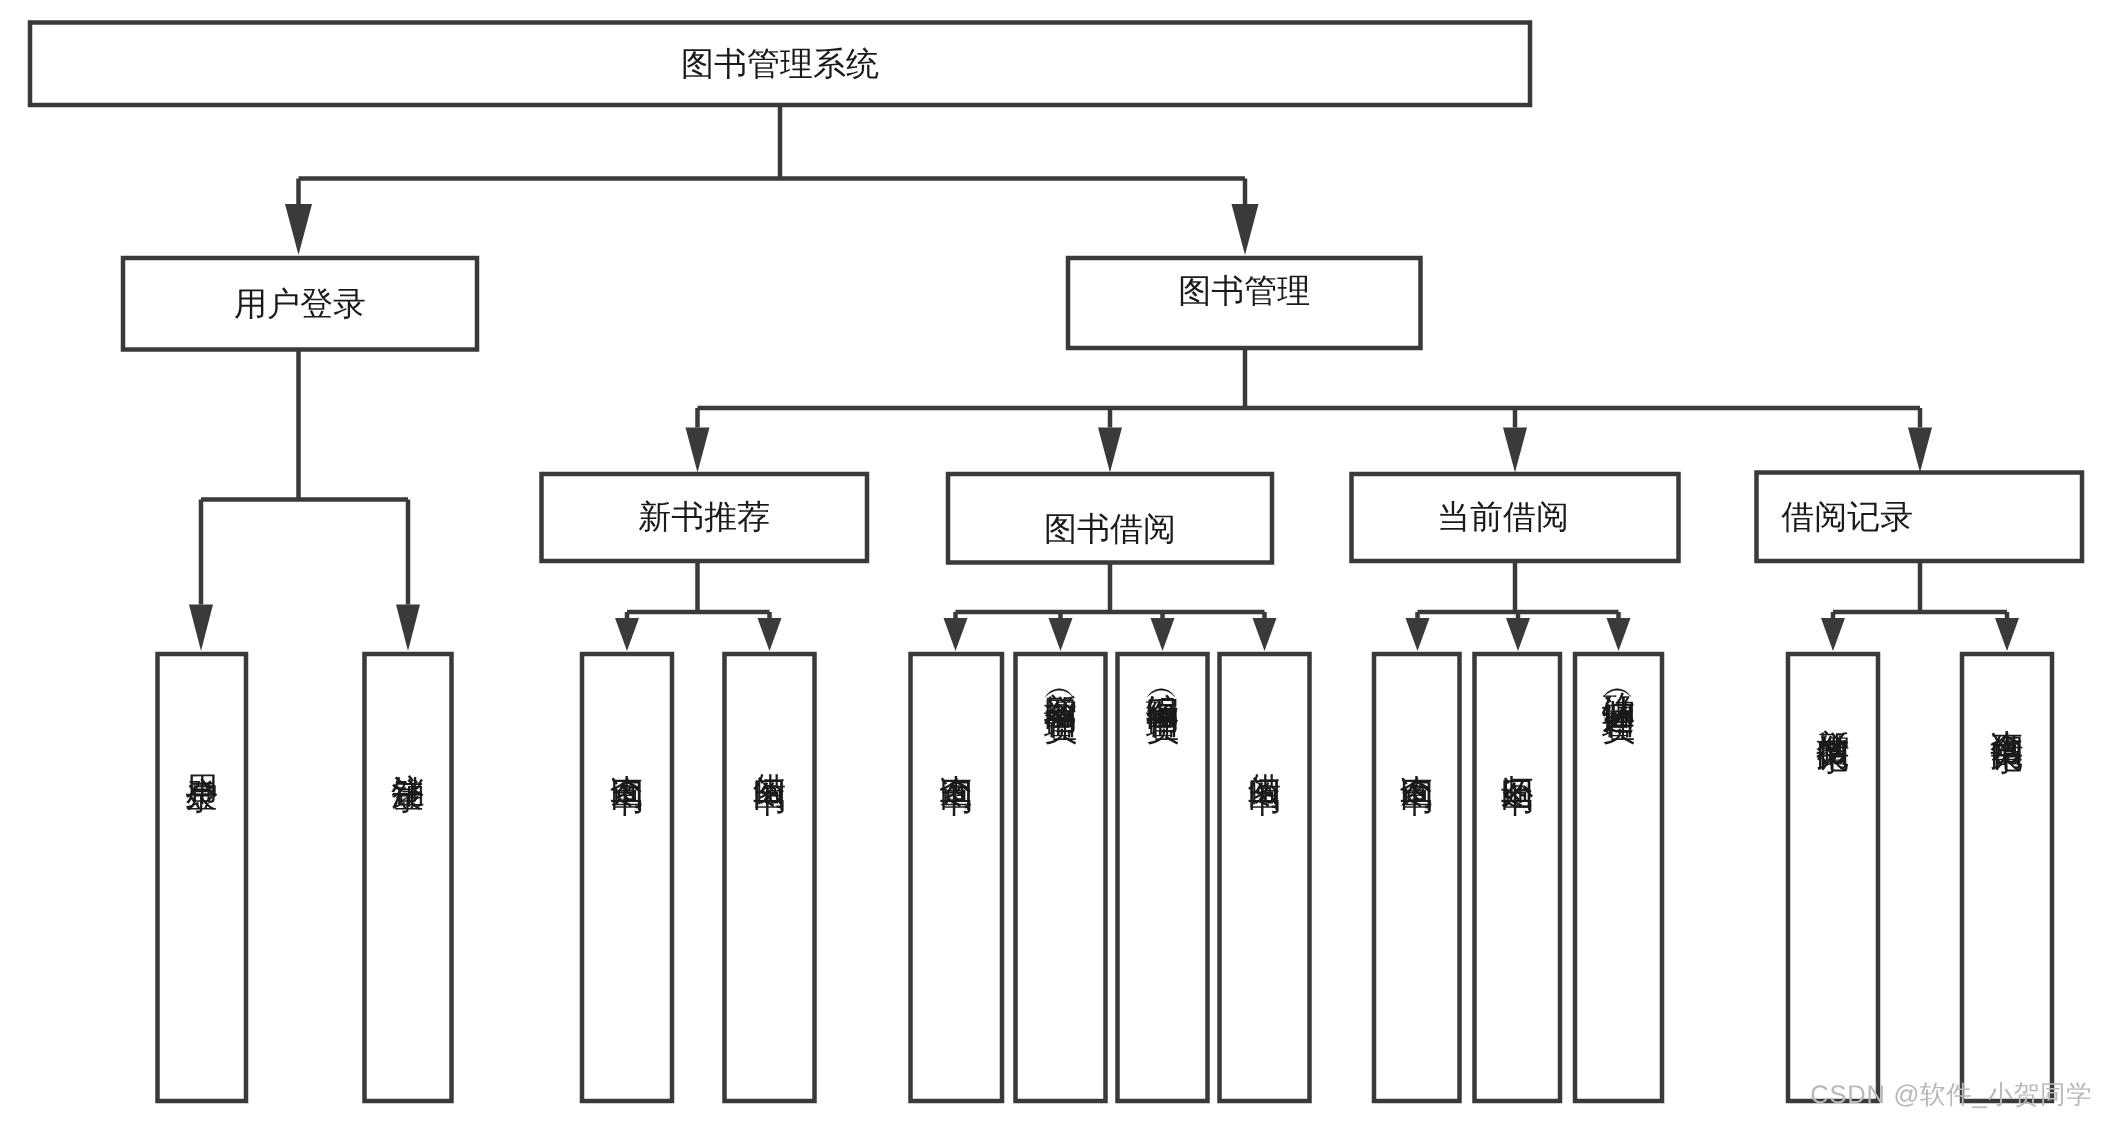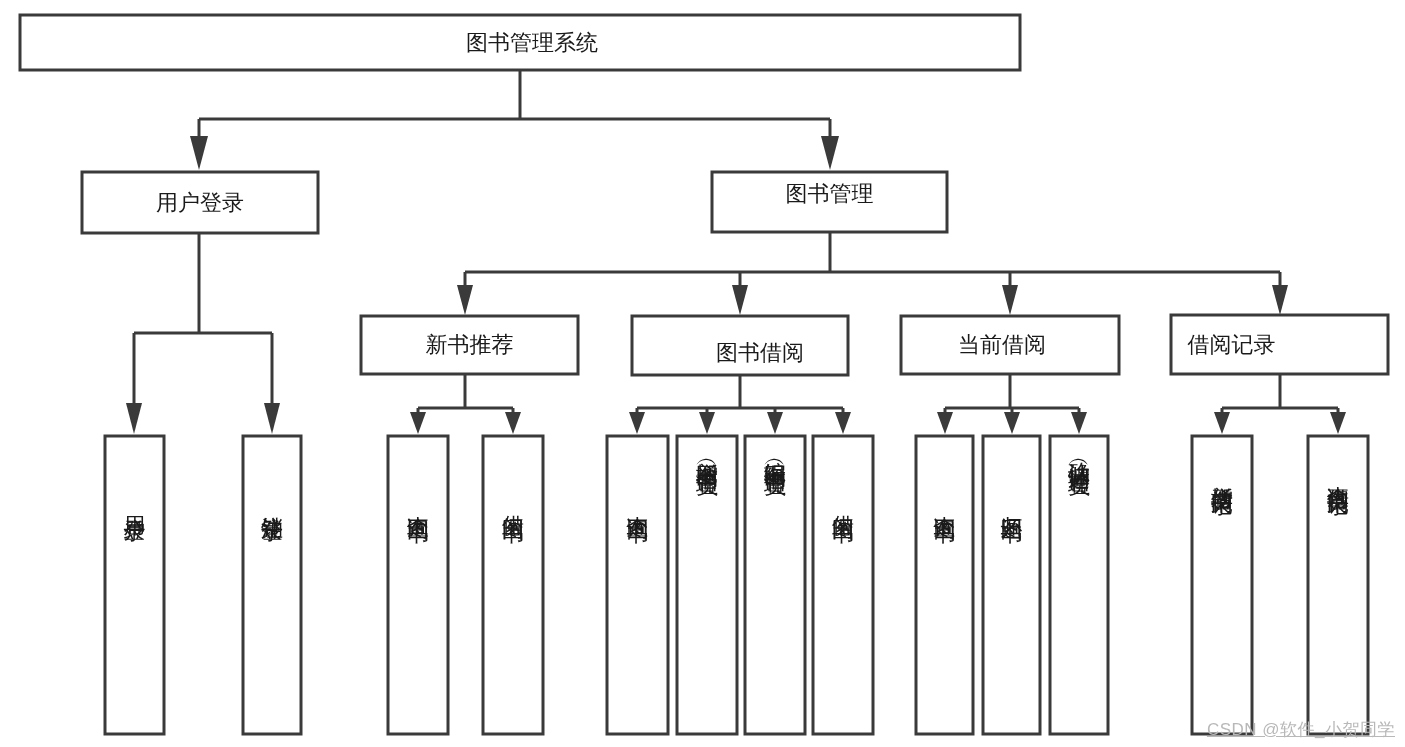--- a/index.html
+++ b/index.html
@@ -72,21 +72,20 @@
   }
   #watermark {
     position: absolute;
     right: 10px;
     bottom: 6px;
     font-family: "Liberation Sans", "DejaVu Sans", sans-serif;
     font-size: 17px;
     color: #b8b8b8;
     letter-spacing: 0.5px;
     white-space: nowrap;
-    text-decoration: underline;
   }
 </style>
 </head>
 <body>
 
 <div id="diagram-root">
 
   <svg class="flow" viewBox="0 0 1405 747">
 
     <g>
@@ -187,37 +186,37 @@
     <rect class="node-box" x="813" y="436" width="60" height="298"></rect>
 
     <rect class="node-box" x="916" y="436" width="57" height="298"></rect>
     <rect class="node-box" x="983" y="436" width="57" height="298"></rect>
     <rect class="node-box" x="1050" y="436" width="58" height="298"></rect>
 
     <rect class="node-box" x="1192" y="436" width="60" height="298"></rect>
     <rect class="node-box" x="1308" y="436" width="60" height="298"></rect>
   </svg>
 
-  <div class="hlabel-wrap" style="left:32px; top:15px; width:1000px; height:55px;">
+  <div class="hlabel-wrap" style="left:20px; top:15px; width:1000px; height:55px;">
     <span class="hlabel-text">图书管理系统</span>
   </div>
 
   <div class="hlabel-wrap" style="left:82px; top:172px; width:236px; height:61px;">
     <span class="hlabel-text">用户登录</span>
   </div>
 
   <div class="hlabel-wrap" style="left:712px; top:172px; width:235px; height:44px;">
     <span class="hlabel-text">图书管理</span>
   </div>
 
   <div class="hlabel-wrap" style="left:361px; top:316px; width:217px; height:58px;border-radius:22px;">
     <span class="hlabel-text">新书推荐</span>
   </div>
 
-  <div class="hlabel-wrap" style="left:652px; top:316px; width:216px; height:73px;">
+  <div class="hlabel-wrap" style="left:632px; top:316px; width:216px; height:73px;">
     <span class="hlabel-text">图书借阅</span>
   </div>
 
   <div class="hlabel-wrap" style="left:901px; top:316px; width:202px; height:58px;">
     <span class="hlabel-text">当前借阅</span>
   </div>
 
   <div class="hlabel-wrap" style="left:1127px; top:315px; width:209px; height:59px;">
     <span class="hlabel-text">借阅记录</span>
   </div>

